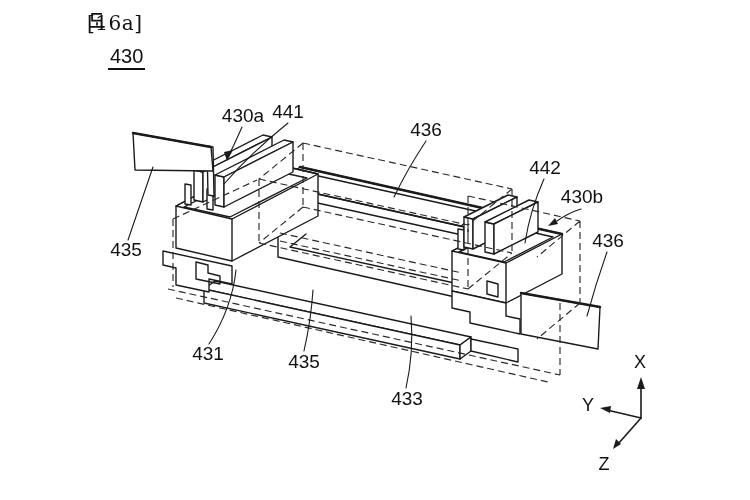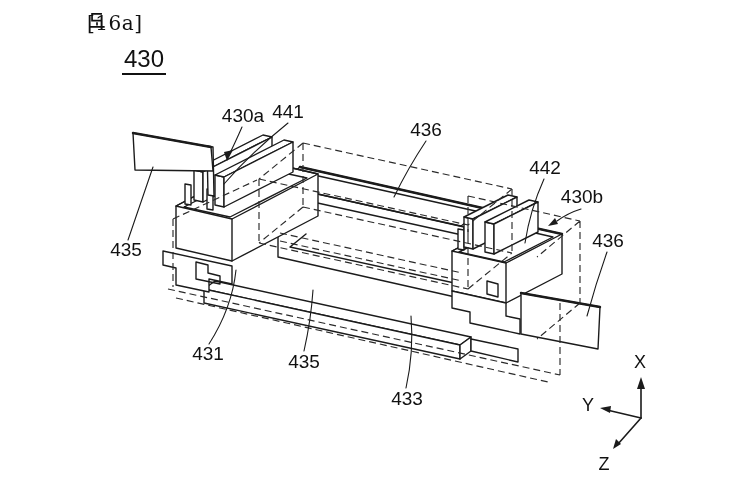--- a/index.html
+++ b/index.html
@@ -1,21 +1,21 @@
 <!DOCTYPE html>
 <html><head>
 <meta charset="utf-8">
 <style>
   html,body{margin:0;padding:0;background:#fff;}
   .page{position:relative;width:750px;height:500px;background:#fff;overflow:hidden;
         font-family:"Liberation Sans",sans-serif;color:#111;border-radius:23px;}
   .fig-title{position:absolute;left:87px;top:11px;font-family:"DejaVu Serif",serif;
              font-size:20px;letter-spacing:.5px;white-space:nowrap;}
   .fig-title .do-glyph{display:inline-block;vertical-align:-2px;margin:0 1px;}
-  .fig-number{position:absolute;left:122px;top:45px;font-size:24px;
+  .fig-number{position:absolute;left:108px;top:45px;font-size:20px;
               font-family:"Liberation Sans",sans-serif;
               border-bottom:2px solid #111;padding:0 2px 0 2px;text-align:center;}
   svg{position:absolute;left:0;top:0;}
   .lbl{font-family:"Liberation Sans",sans-serif;font-size:19px;fill:#111;}
   .axis-lbl{font-family:"Liberation Sans",sans-serif;font-size:18px;fill:#111;}
 </style>
 </head>
 <body>
 
 <div class="page">

